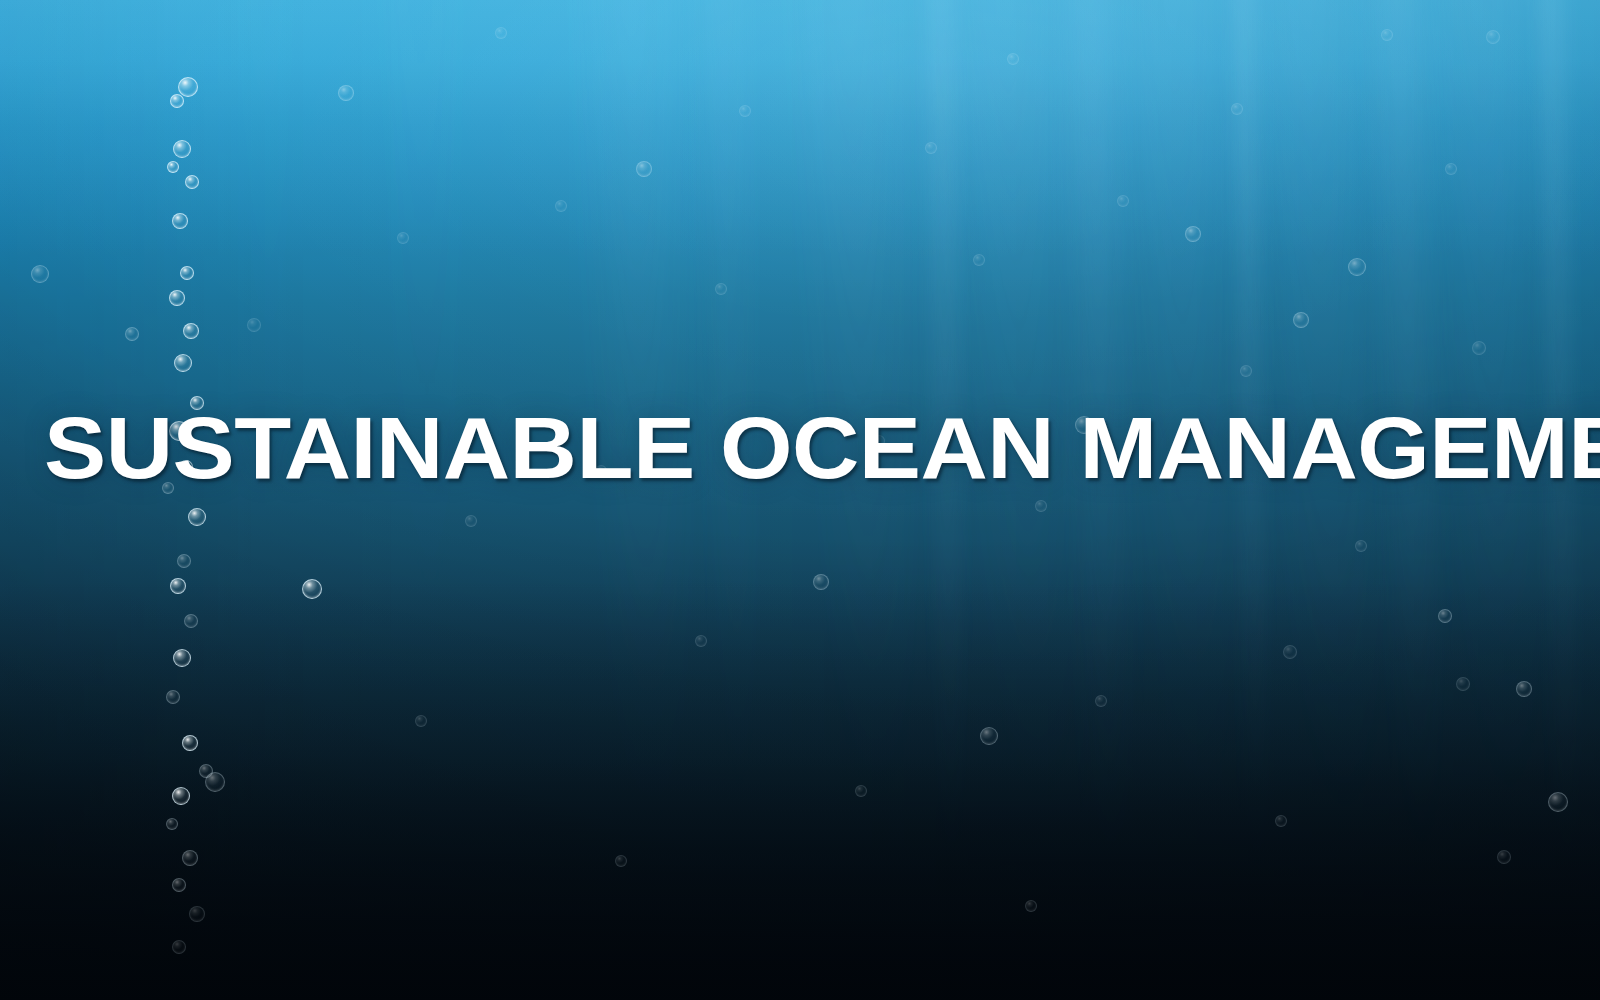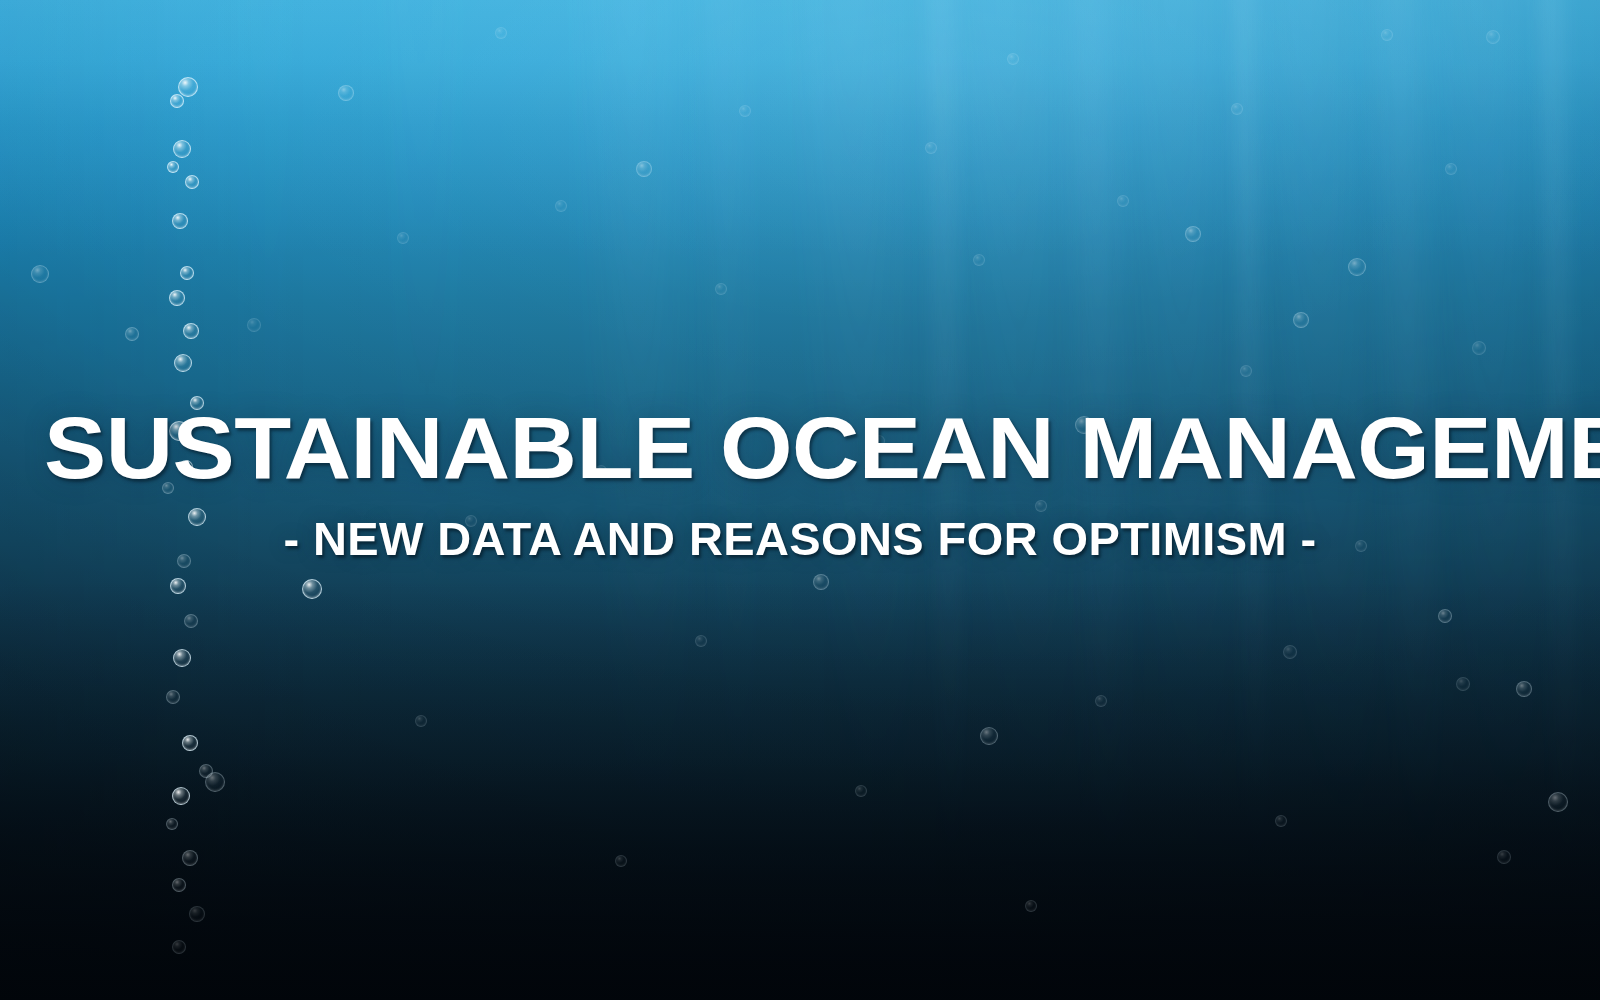--- a/index.html
+++ b/index.html
@@ -268,15 +268,14 @@
       <div class="bubble faint" style="left: 1095px; top: 695px; width: 10px; height: 10px;"></div>
       <div class="bubble faint" style="left: 415px; top: 715px; width: 10px; height: 10px;"></div>
       <div class="bubble faint" style="left: 855px; top: 785px; width: 10px; height: 10px;"></div>
       <div class="bubble faint" style="left: 1275px; top: 815px; width: 10px; height: 10px;"></div>
       <div class="bubble faint" style="left: 615px; top: 855px; width: 10px; height: 10px;"></div>
       <div class="bubble faint" style="left: 1025px; top: 900px; width: 10px; height: 10px;"></div>
     </div>
 
   <h1 class="title">SUSTAINABLE OCEAN MANAGEMENT</h1>
 
-  <div class="subtitle">- NEW DATA AND REASONS FOR OPTIMISM -</div>
 
 </div>
 
 </body></html>

